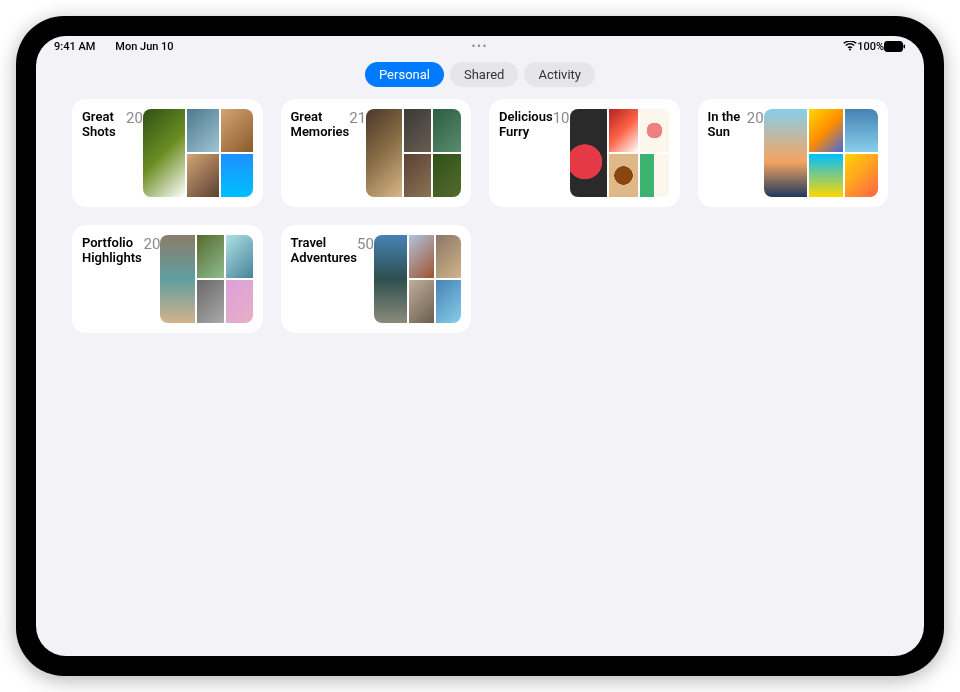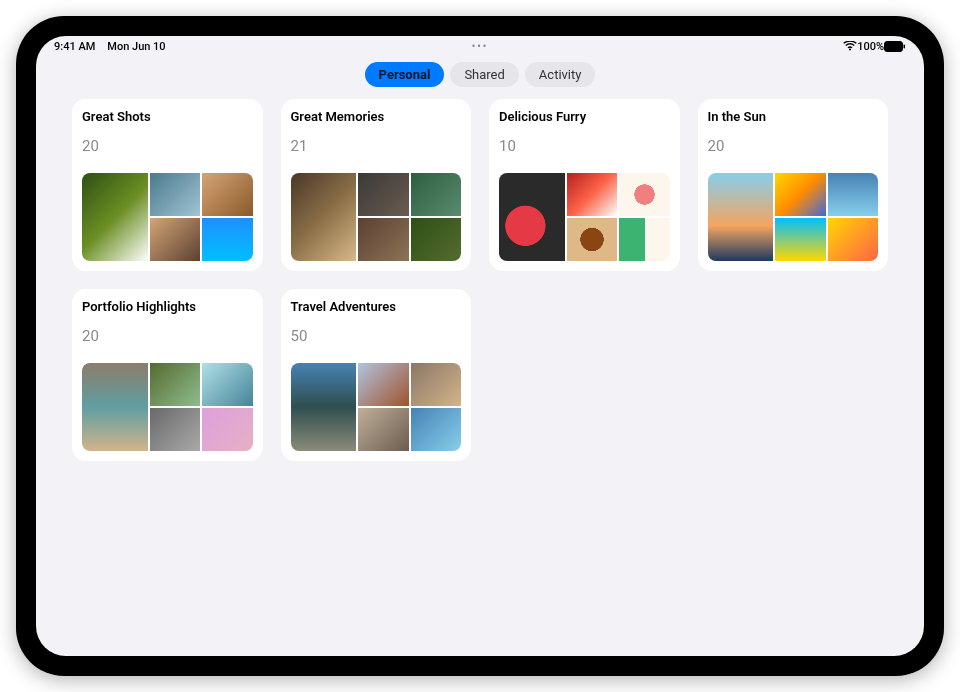--- a/index.html
+++ b/index.html
@@ -43,21 +43,21 @@
       justify-content: space-between;
       padding: 0 18px;
       font-size: 11px;
       font-weight: 500;
       color: #000;
       flex: 0 0 auto;
       position: relative;
     }
     .status-left {
       display: flex;
-      gap: 12px;
+      gap: 20px;
     }
     .status-center {
       position: absolute;
       left: 50%;
       transform: translateX(-50%);
       color: #888;
       letter-spacing: 2px;
       font-size: 10px;
     }
     .status-right {
@@ -114,42 +114,40 @@
     .segment {
       padding: 5px 14px;
       border-radius: 14px;
       font-size: 13px;
       background: #e6e5ea;
       color: #333;
       cursor: pointer;
     }
     .segment.active {
       background: #007aff;
-      color: #0f172a;
-      font-weight: 700;
+      color: #ffffff;
+      font-weight: 400;
     }
     
     .content {
       flex: 1;
       overflow-y: auto;
       padding: 0 36px 20px;
     }
     .albums-grid {
       display: grid;
       grid-template-columns: repeat(4, 1fr);
       gap: 18px;
     }
     .album-card {
       background: #fff;
       border-radius: 14px;
       padding: 10px 10px 10px;
       display: flex;
-      flex-direction: column;
       cursor: pointer;
-      gap: 12px;
     }
     .album-title {
       font-size: 13px;
       font-weight: 600;
       color: #000;
       margin-bottom: 1px;
     }
     .album-count {
       font-size: 15px;
       color: #8a8a8e;

